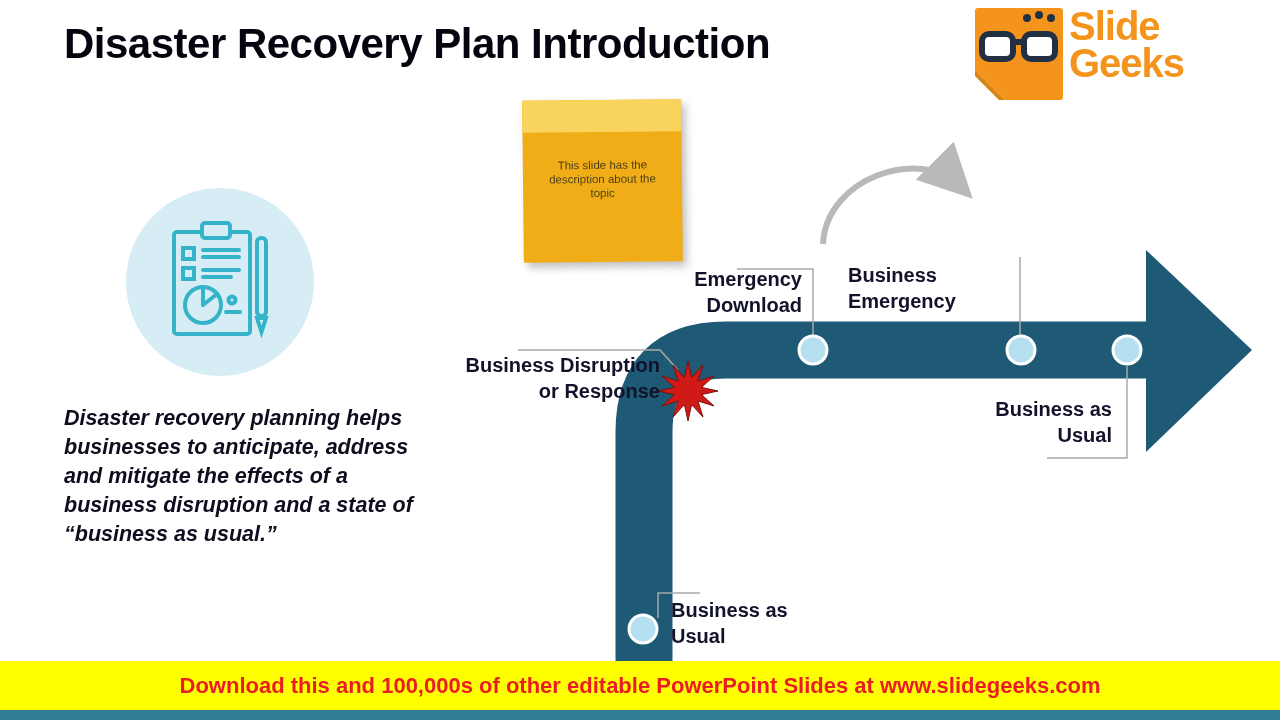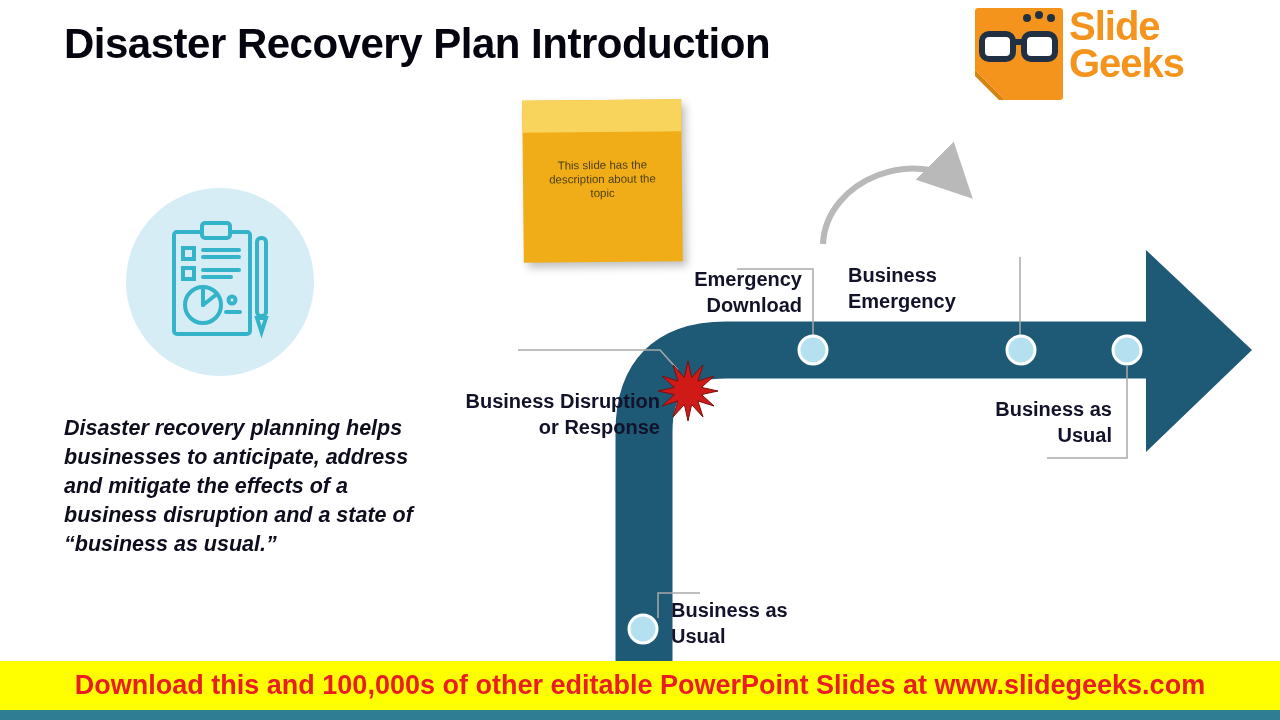--- a/index.html
+++ b/index.html
@@ -24,38 +24,38 @@
   }
   .sticky-top{position:absolute;left:0;top:0;width:100%;height:32px;background:#f9d45c;}
   .sticky-text{
     position:absolute;left:18px;top:58px;width:123px;margin:0;text-align:center;
     font-size:11.5px;line-height:14px;color:#4d4214;
   }
   
   .icon-circle{position:absolute;left:126px;top:188px;width:188px;height:188px;border-radius:50%;background:#d6edf5;}
   
   .description{
-    position:absolute;left:64px;top:414px;width:378px;margin:0;
+    position:absolute;left:64px;top:404px;width:378px;margin:0;
     font-size:21.5px;line-height:29px;font-weight:bold;font-style:italic;color:#0d0d1e;
   }
   
   .diagram{position:absolute;left:0;top:0;width:1280px;height:720px;}
   
   .stage-label{position:absolute;font-size:20px;line-height:26px;font-weight:bold;color:#12122a;margin:0;}
   .lbl-start{left:671px;top:597px;width:170px;text-align:left;}
-  .lbl-disruption{left:445px;top:352px;width:215px;text-align:right;margin-top:36px;}
+  .lbl-disruption{left:445px;top:352px;width:215px;text-align:right;}
   .lbl-emergency{left:598px;top:266px;width:204px;text-align:right;}
   .lbl-continuity{left:848px;top:262px;width:162px;text-align:left;}
   .lbl-end{left:950px;top:396px;width:162px;text-align:right;}
   
   .footer-banner{
     position:absolute;left:0;top:661px;width:1280px;height:49px;background:#ffff00;
     display:flex;align-items:center;justify-content:center;
   }
-  .footer-text{font-size:27px;font-weight:bold;color:#ea1d25;}
+  .footer-text{font-size:22px;font-weight:bold;color:#ea1d25;}
   .bottom-bar{position:absolute;left:0;top:710px;width:1280px;height:10px;background:#2f7d92;}
 </style>
 </head>
 <body>
 
 <div class="slide">
 
   <h1 class="title">Disaster Recovery Plan Introduction</h1>
 
   <div class="logo">

